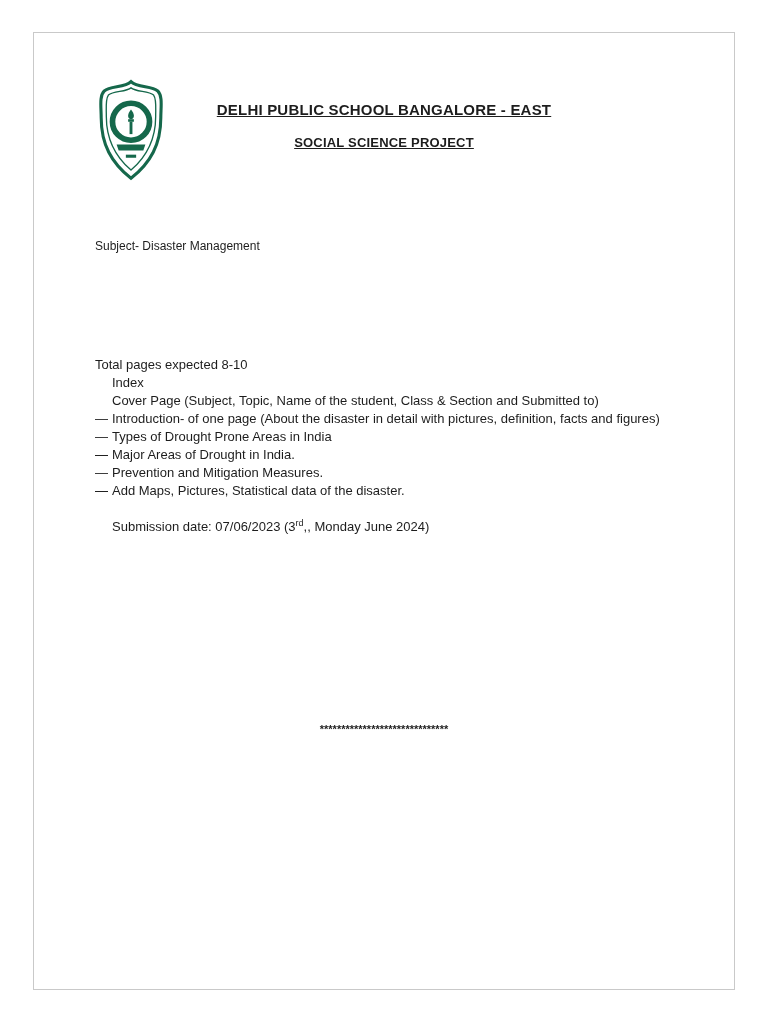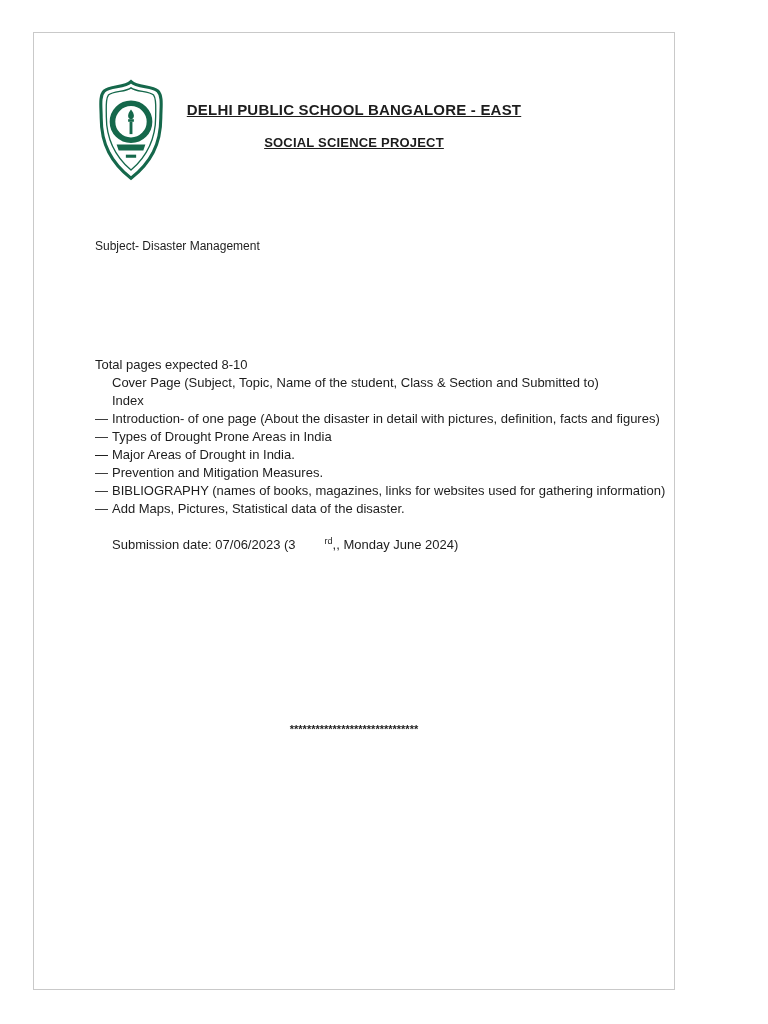--- a/index.html
+++ b/index.html
@@ -5,21 +5,21 @@
   * { margin: 0; padding: 0; box-sizing: border-box; }
   html, body {
     width: 768px; height: 1024px;
     background: #ffffff;
     font-family: "Liberation Sans", sans-serif;
     color: #1d1d1d;
   }
   .page {
     position: absolute;
     left: 33px; top: 32px;
-    width: 642px; height: 958px;
+    width: 702px; height: 958px;
     background: #ffffff;
     border: 1px solid #c9c9c9;
   }
   .logo {
     position: absolute;
     left: 60px; top: 44px;
     width: 74px; height: 106px;
   }
   .logo svg { width: 100%; height: 100%; }
   .doc-title {
@@ -49,21 +49,21 @@
     position: absolute;
     left: 61px; top: 323px;
     width: 582px;
     font-size: 13px;
     line-height: 18px;
   }
   .indent { padding-left: 17px; }
   .bullet { position: relative; padding-left: 17px; }
   .bullet .dash { position: absolute; left: 0; top: 0; }
   .submission { margin-top: 18px; padding-left: 17px; }
-  .submission sup { font-size: 9px; vertical-align: super; line-height: 0; margin-left: 29px; }
+  .submission sup { font-size: 9px; vertical-align: super; line-height: 0; }
   .separator {
     position: absolute;
     left: 0; right: 0; top: 690px;
     text-align: center;
     font-size: 11px;
     font-weight: bold;
     letter-spacing: 0px;
   }
 </style>
 </head>
@@ -92,22 +92,22 @@
     </svg>
   </div>
 
   <div class="doc-title">DELHI PUBLIC SCHOOL BANGALORE - EAST</div>
   <div class="doc-subtitle">SOCIAL SCIENCE PROJECT</div>
 
   <div class="subject">Subject- Disaster Management</div>
 
   <div class="body-block">
     <div>Total pages expected 8-10</div>
+    <div class="indent">Index</div>
     <div class="indent">Cover Page (Subject, Topic, Name of the student, Class &amp; Section and Submitted to)</div>
-    <div class="indent">Index</div>
 
     <div class="bullet">
       <span class="dash">—</span>
       <span>Introduction- of one page (About the disaster in detail with pictures, definition, facts and figures)</span>
     </div>
     <div class="bullet">
       <span class="dash">—</span>
       <span>Types of Drought Prone Areas in India</span>
     </div>
     <div class="bullet">
@@ -116,21 +116,20 @@
     <div class="bullet">
       <span class="dash">—</span>
       <span>Major Areas of Drought in India.</span>
     </div>
     <div class="bullet">
       <span class="dash">—</span>
       <span>Prevention and Mitigation Measures.</span>
     </div>
     <div class="bullet">
       <span class="dash">—</span>
-      <span>BIBLIOGRAPHY (names of books, magazines, links for websites used for gathering information)</span>
     </div>
     <div class="bullet">
       <span class="dash">—</span>
       <span>Add Maps, Pictures, Statistical data of the disaster.</span>
     </div>
 
     <div class="submission">
       <span>Submission date: 07/06/2023 (3</span><sup>rd</sup><span>,, Monday June 2024)</span>
     </div>
   </div>

